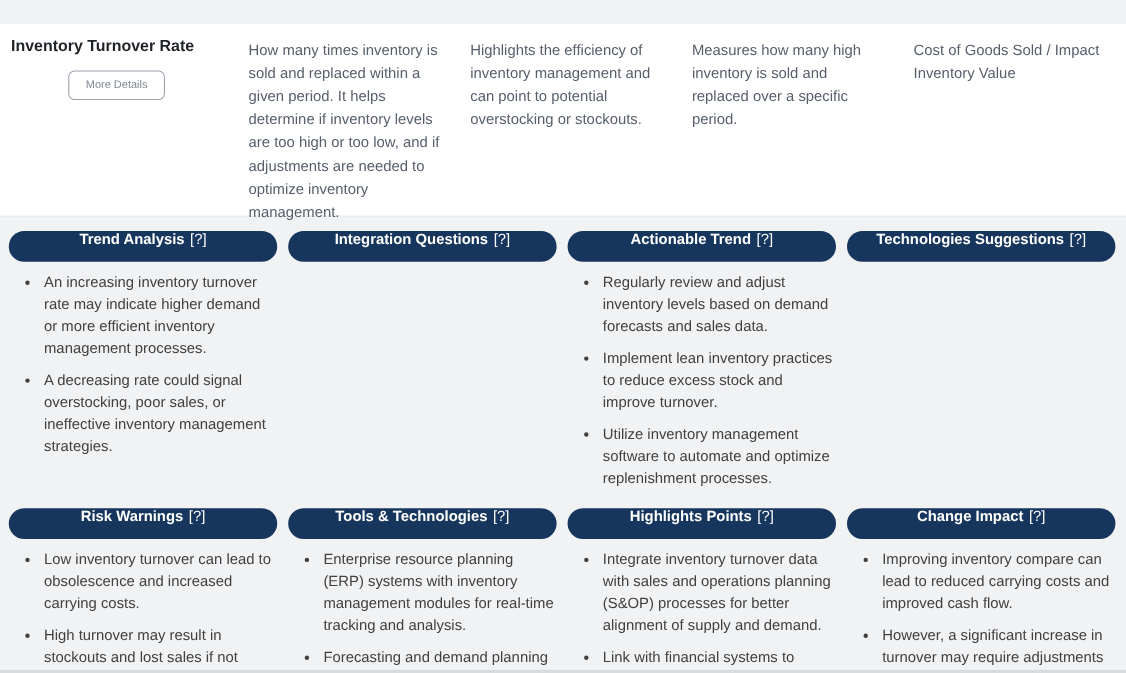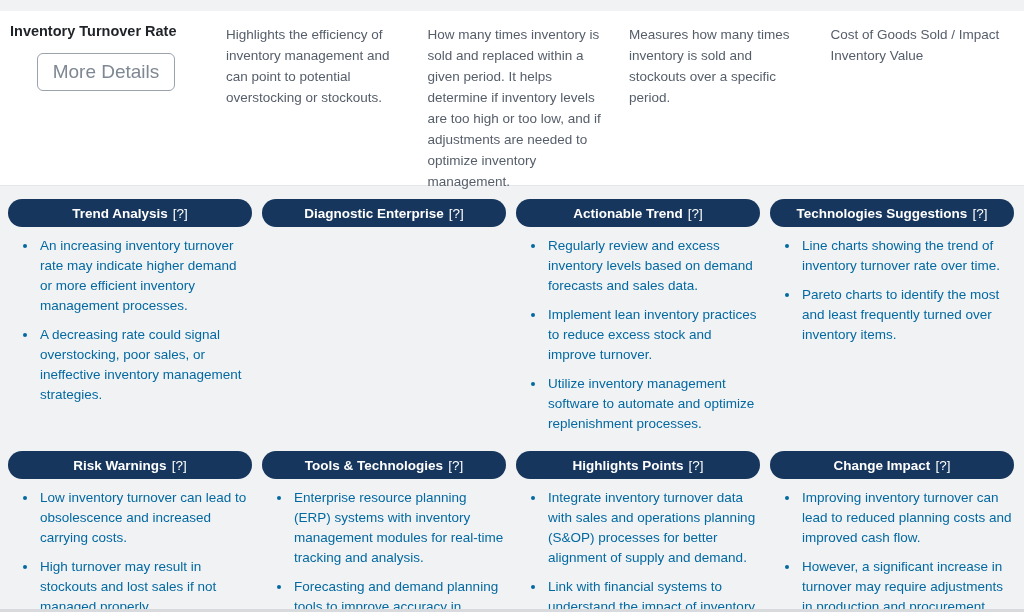--- a/index.html
+++ b/index.html
@@ -5,21 +5,21 @@
   * { box-sizing: border-box; margin: 0; padding: 0; }
   html, body { width: 1024px; height: 612px; overflow: hidden; }
   body {
     font-family: "Liberation Sans", sans-serif;
     background: #f1f2f4;
     position: relative;
   }
 
   
   .top-card {
-    margin-top: 11px;
+    margin-top: 22px;
     background: #ffffff;
     height: 175px;
     border-bottom: 1px solid #e4e6ea;
     display: grid;
     grid-template-columns: 192px 1fr 1fr 1fr 1fr;
     column-gap: 24px;
     padding: 10px 16px 0 10px;
   }
   .title-col { padding-top: 2px; }
   .kpi-title {
@@ -29,21 +29,21 @@
     margin-bottom: 14px;
   }
   .more-details-btn {
     display: block;
     margin: 0 auto;
     background: #ffffff;
     border: 1px solid #9aa2ac;
     border-radius: 6px;
     color: #7e8792;
     font-family: "Liberation Sans", sans-serif;
-    font-size: 19px;
+    font-size: 10px;
     padding: 7px 15px;
     cursor: pointer;
   }
   .desc {
     font-size: 13.5px;
     line-height: 21px;
     color: #565e6a;
     padding-top: 3px;
   }
 
@@ -55,32 +55,32 @@
     row-gap: 8px;
     padding: 13px 10px 0 8px;
   }
   .panel { min-height: 209px; }
   .pill {
     height: 28px;
     border-radius: 14px;
     background: #17365d;
     color: #ffffff;
     display: flex;
-    align-items: center;
+    align-items: flex-start;
     justify-content: center;
     gap: 5px;
     font-size: 13.5px;
     cursor: default;
   }
   .pill-title { font-weight: bold; }
   .pill-help { font-weight: normal; cursor: help; }
   .panel ul {
     margin-top: 9px;
     padding-left: 30px;
-    color: #0369a1;
+    color: #404040;
   }
   .panel li {
     font-size: 13.5px;
     line-height: 20px;
     margin-bottom: 9px;
     padding-left: 2px;
   }
 
   .bottom-strip {
     position: absolute;
@@ -91,67 +91,63 @@
   }
 </style>
 </head>
 <body>
 
 <header class="top-card">
   <div class="title-col">
     <h1 class="kpi-title">Inventory Turnover Rate</h1>
     <button class="more-details-btn">More Details</button>
   </div>
+  <p class="desc">How many times inventory is sold and replaced within a given period. It helps determine if inventory levels are too high or too low, and if adjustments are needed to optimize inventory management.</p>
   <p class="desc">Highlights the efficiency of inventory management and can point to potential overstocking or stockouts.</p>
-  <p class="desc">How many times inventory is sold and replaced within a given period. It helps determine if inventory levels are too high or too low, and if adjustments are needed to optimize inventory management.</p>
-  <p class="desc">Measures how many times inventory is sold and stockouts over a specific period.</p>
+  <p class="desc">Measures how many high inventory is sold and replaced over a specific period.</p>
   <p class="desc">Cost of Goods Sold / Impact Inventory Value</p>
 </header>
 
 <main class="panels">
 
   <section class="panel">
     <div class="pill">
       <span class="pill-title">Trend Analysis</span>
       <span class="pill-help">[?]</span>
     </div>
     <ul>
       <li>An increasing inventory turnover rate may indicate higher demand or more efficient inventory management processes.</li>
       <li>A decreasing rate could signal overstocking, poor sales, or ineffective inventory management strategies.</li>
     </ul>
   </section>
 
   <section class="panel">
     <div class="pill">
-      <span class="pill-title">Diagnostic Enterprise</span>
+      <span class="pill-title">Integration Questions</span>
       <span class="pill-help">[?]</span>
     </div>
   </section>
 
   <section class="panel">
     <div class="pill">
       <span class="pill-title">Actionable Trend</span>
       <span class="pill-help">[?]</span>
     </div>
     <ul>
-      <li>Regularly review and excess inventory levels based on demand forecasts and sales data.</li>
+      <li>Regularly review and adjust inventory levels based on demand forecasts and sales data.</li>
       <li>Implement lean inventory practices to reduce excess stock and improve turnover.</li>
       <li>Utilize inventory management software to automate and optimize replenishment processes.</li>
     </ul>
   </section>
 
   <section class="panel">
     <div class="pill">
       <span class="pill-title">Technologies Suggestions</span>
       <span class="pill-help">[?]</span>
     </div>
-    <ul>
-      <li>Line charts showing the trend of inventory turnover rate over time.</li>
-      <li>Pareto charts to identify the most and least frequently turned over inventory items.</li>
-    </ul>
   </section>
 
   <section class="panel">
     <div class="pill">
       <span class="pill-title">Risk Warnings</span>
       <span class="pill-help">[?]</span>
     </div>
     <ul>
       <li>Low inventory turnover can lead to obsolescence and increased carrying costs.</li>
       <li>High turnover may result in stockouts and lost sales if not managed properly.</li>
@@ -179,20 +175,20 @@
       <li>Link with financial systems to understand the impact of inventory turnover on cash flow and working capital.</li>
     </ul>
   </section>
 
   <section class="panel">
     <div class="pill">
       <span class="pill-title">Change Impact</span>
       <span class="pill-help">[?]</span>
     </div>
     <ul>
-      <li>Improving inventory turnover can lead to reduced planning costs and improved cash flow.</li>
+      <li>Improving inventory compare can lead to reduced carrying costs and improved cash flow.</li>
       <li>However, a significant increase in turnover may require adjustments in production and procurement processes.</li>
     </ul>
   </section>
 
 </main>
 
 <div class="bottom-strip"></div>
 
 </body></html>

